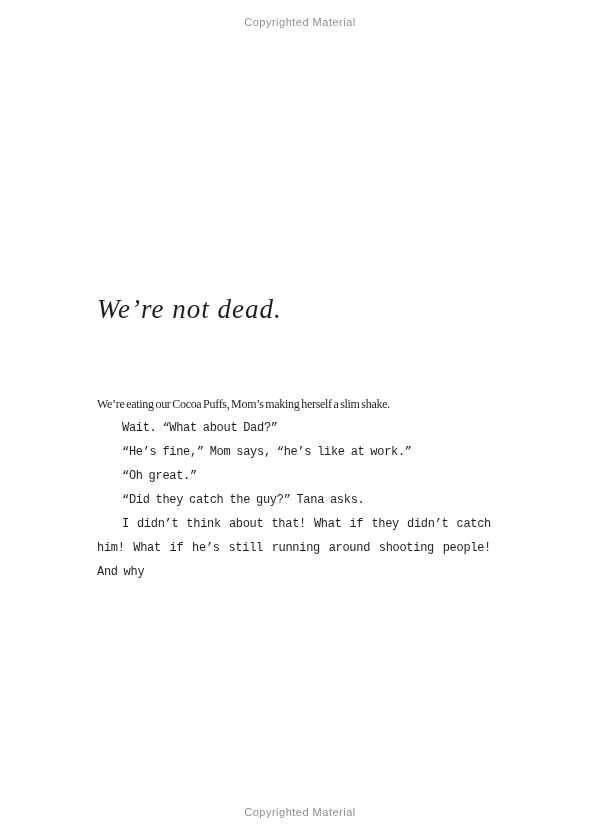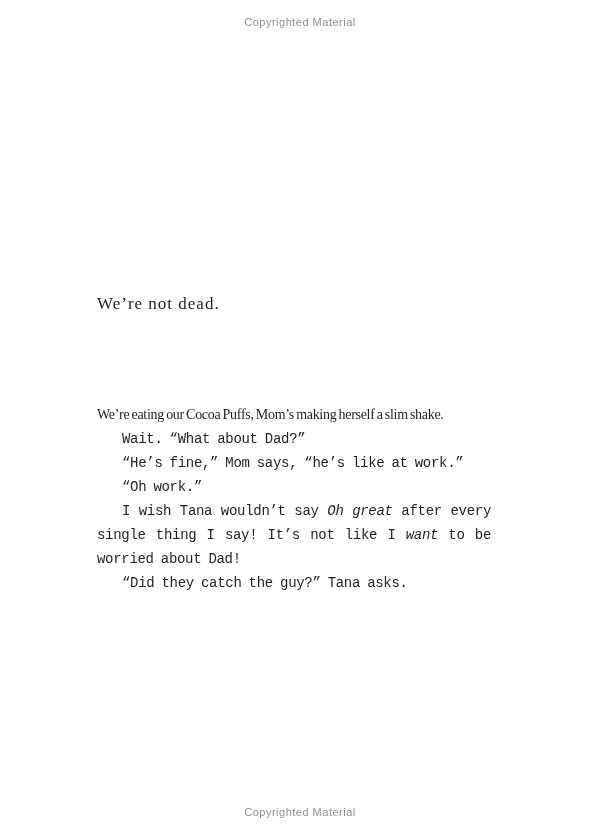--- a/index.html
+++ b/index.html
@@ -24,30 +24,31 @@
     font-size: 11px;
     letter-spacing: 0.5px;
     color: var(--notice-color, #8e8e8e);
   }
   #top-notice { top: 16px; }
   #bottom-notice { top: 806px; }
   #chapter-heading {
     position: absolute;
     left: 97px;
     top: 294px;
-    font-size: 17px;
+    font-style: italic;
+    font-size: 27px;
     letter-spacing: 1px;
     color: var(--text-color, #1f1f1f);
   }
   #body-text {
     position: absolute;
     left: 97px;
-    top: 403px;
+    top: 392px;
     width: 394px;
-    font-size: 14px;
+    font-size: 12px;
     line-height: 24px;
     letter-spacing: -0.3px;
     word-spacing: -1px;
     text-align: justify;
     color: var(--text-color, #1f1f1f);
   }
   #body-text p.para {
     margin: 0;
     padding: 0;
   }
@@ -65,20 +66,20 @@
 <div id="page">
 
   <div id="top-notice" class="notice">Copyrighted Material</div>
 
   <div id="chapter-heading">We’re not dead.</div>
 
   <div id="body-text">
       <p class="para"><span>We’re eating our Cocoa Puffs, Mom’s making herself a slim shake.</span></p>
       <p class="para indent"><span>Wait. “What about Dad?”</span></p>
       <p class="para indent"><span>“He’s fine,” Mom says, “he’s like at work.”</span></p>
-      <p class="para indent"><span>“Oh work.”</span></p>
-      <p class="para indent"><span>I wish Tana wouldn’t say </span><i>Oh great</i><span> after every single thing I say! It’s not like I </span><i>want</i><span> to be worried about Dad!</span></p>
+      <p class="para indent"><span>“Oh great.”</span></p>
       <p class="para indent"><span>“Did they catch the guy?” Tana asks.</span></p>
+      <p class="para indent"><span>I didn’t think about that! What if they didn’t catch him! What if he’s still running around shooting people! And why</span></p>
     </div>
 
   <div id="bottom-notice" class="notice">Copyrighted Material</div>
 
 </div>
 
 </body></html>

